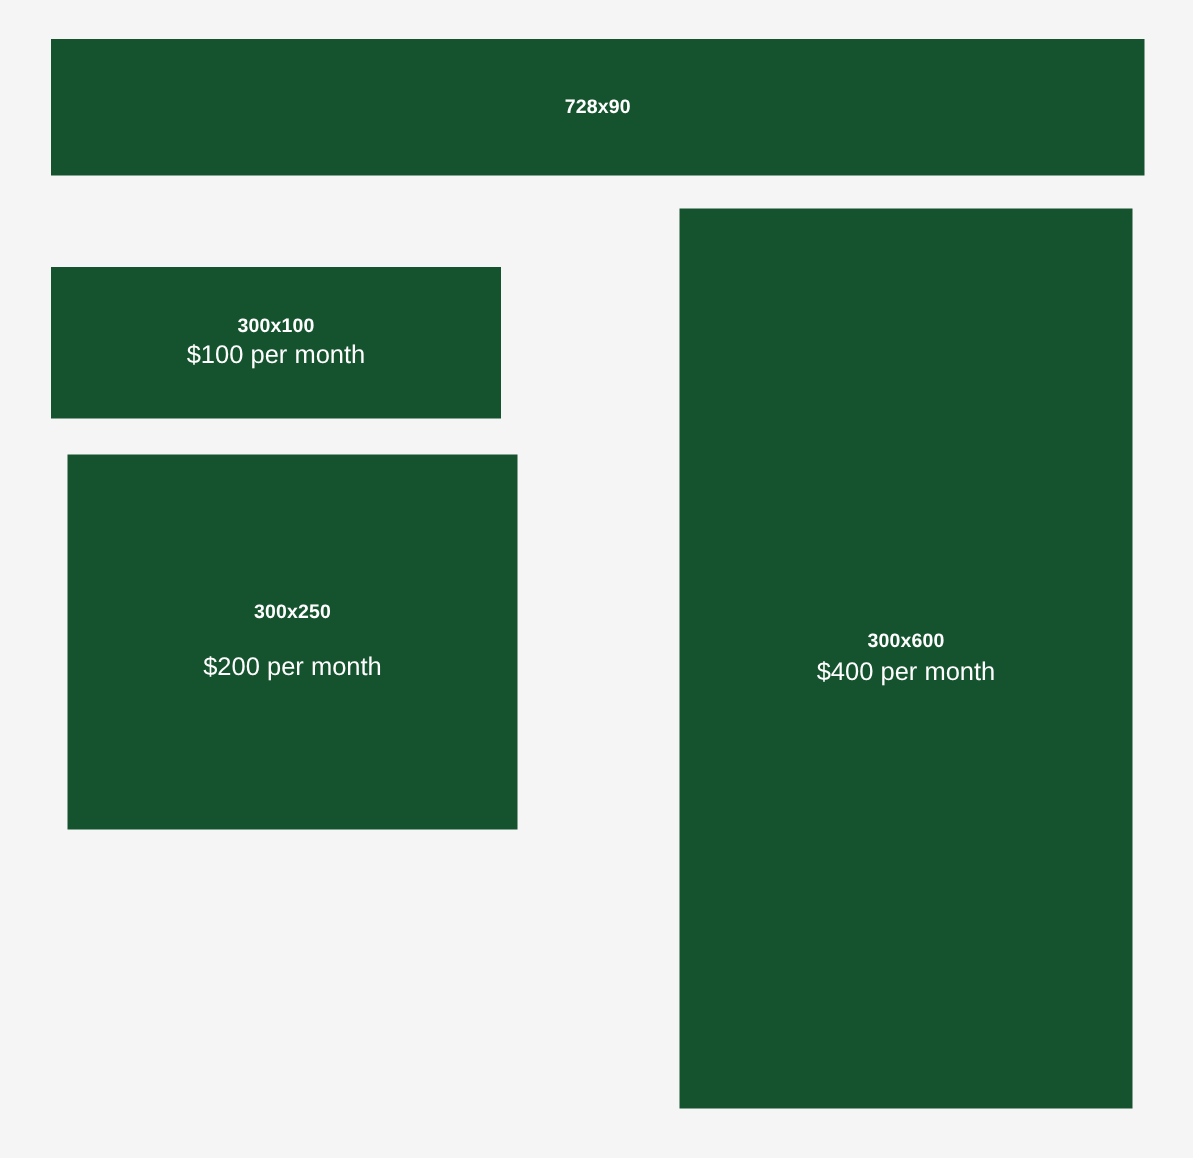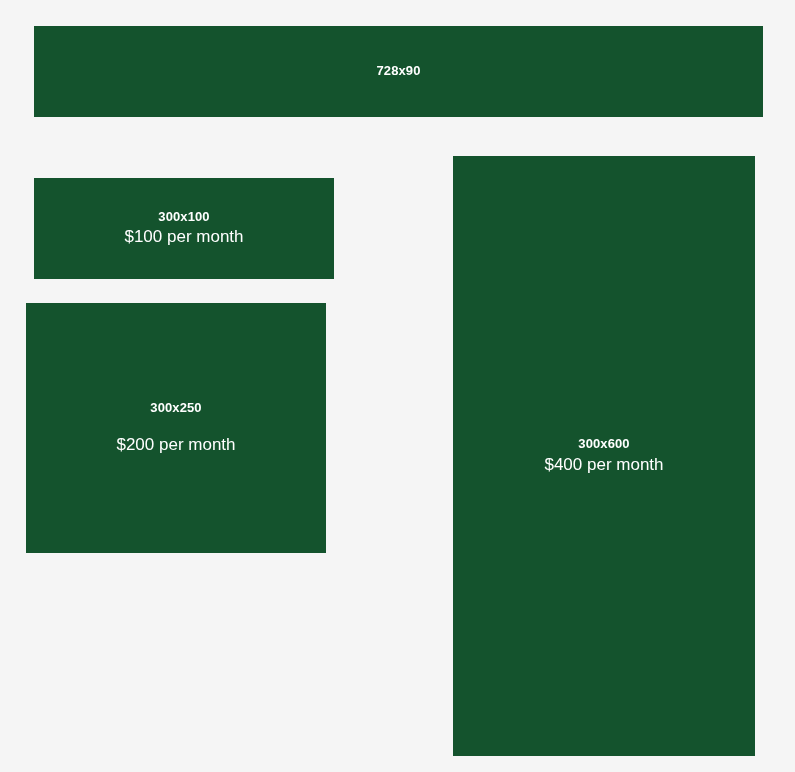--- a/index.html
+++ b/index.html
@@ -68,32 +68,32 @@
     top: 158px;
     width: 300px;
     height: 101px;
     margin-top: 20px;
   }
   #slot-banner-small .ad-price {
     margin-top: 1px;
   }
 
   #slot-rectangle {
-    left: 26px;
+    left: 45px;
     top: 303px;
     width: 300px;
     height: 250px;
   }
   #slot-rectangle .ad-price {
     margin-top: 17px;
   }
 
   #slot-skyscraper {
     left: 453px;
-    top: 156px;
+    top: 139px;
     width: 302px;
     height: 600px;
   }
   #slot-skyscraper .ad-price {
     margin-top: 2px;
   }
 </style>
 </head>
 <body>
 

